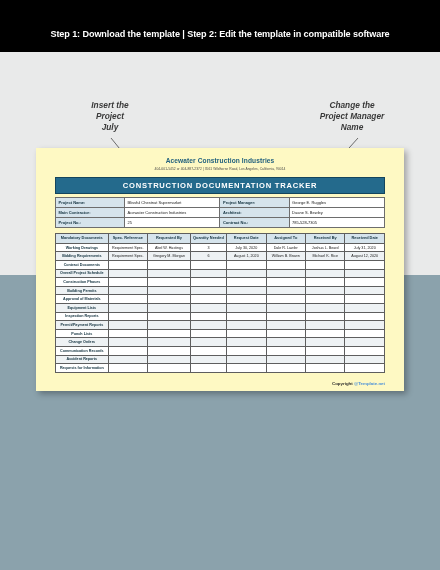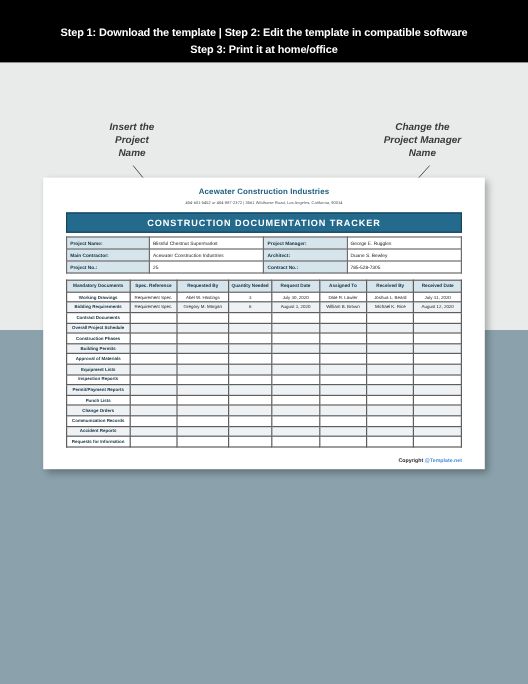--- a/index.html
+++ b/index.html
@@ -45,21 +45,21 @@
   }
   #callout-left{ left:52px; top:100px; width:116px; }
   #callout-right{ left:290px; top:100px; width:124px; }
 
   .leader{ position:absolute; stroke:#4a4a4a; stroke-width:0.7; }
 
   
   .sheet{
     position:absolute; left:36px; top:148px;
     width:368px; height:243px;
-    background:#ffffff;
+    background:#fef9c3;
     box-shadow:3px 3px 6px rgba(0,0,0,0.30);
   }
 
   .company{
     text-align:center;
     color:#1f5f7d;
     font-weight:bold;
     font-size:6.6px;
     margin-top:9px;
     letter-spacing:0.1px;
@@ -155,34 +155,33 @@
     font-weight:bold;
     color:#2a2a2a;
   }
   .footer .link{ color:#4a90d9; font-weight:bold; }
 </style>
 </head>
 <body>
 
 <div class="banner">
   <div class="banner-line">Step 1: Download the template | Step 2: Edit the template in compatible software</div>
-  <div class="banner-line">Step 3: Print it at home/office</div>
 </div>
 
 <div class="stage-light"></div>
 <div class="stage-dark"></div>
 
 <svg class="leader" style="left:0;top:0;width:440px;height:570px;pointer-events:none;" viewBox="0 0 440 570">
   <line x1="111" y1="138" x2="158" y2="196" stroke="#4a4a4a" stroke-width="0.8"></line>
   <line x1="358" y1="138" x2="306" y2="196" stroke="#4a4a4a" stroke-width="0.8"></line>
 </svg>
 
 <div class="callout" id="callout-left">Insert the
 Project
-Name</div>
+July</div>
 <div class="callout" id="callout-right">Change the
 Project Manager
 Name</div>
 
 <div class="sheet">
 
   <div class="company">Acewater Construction Industries</div>
   <div class="address">404-601-5452 or 404-887-2372 | 3561 Wildhorse Road, Los Angeles, California, 90014</div>
 
   <div class="doc-title">CONSTRUCTION DOCUMENTATION TRACKER</div>

